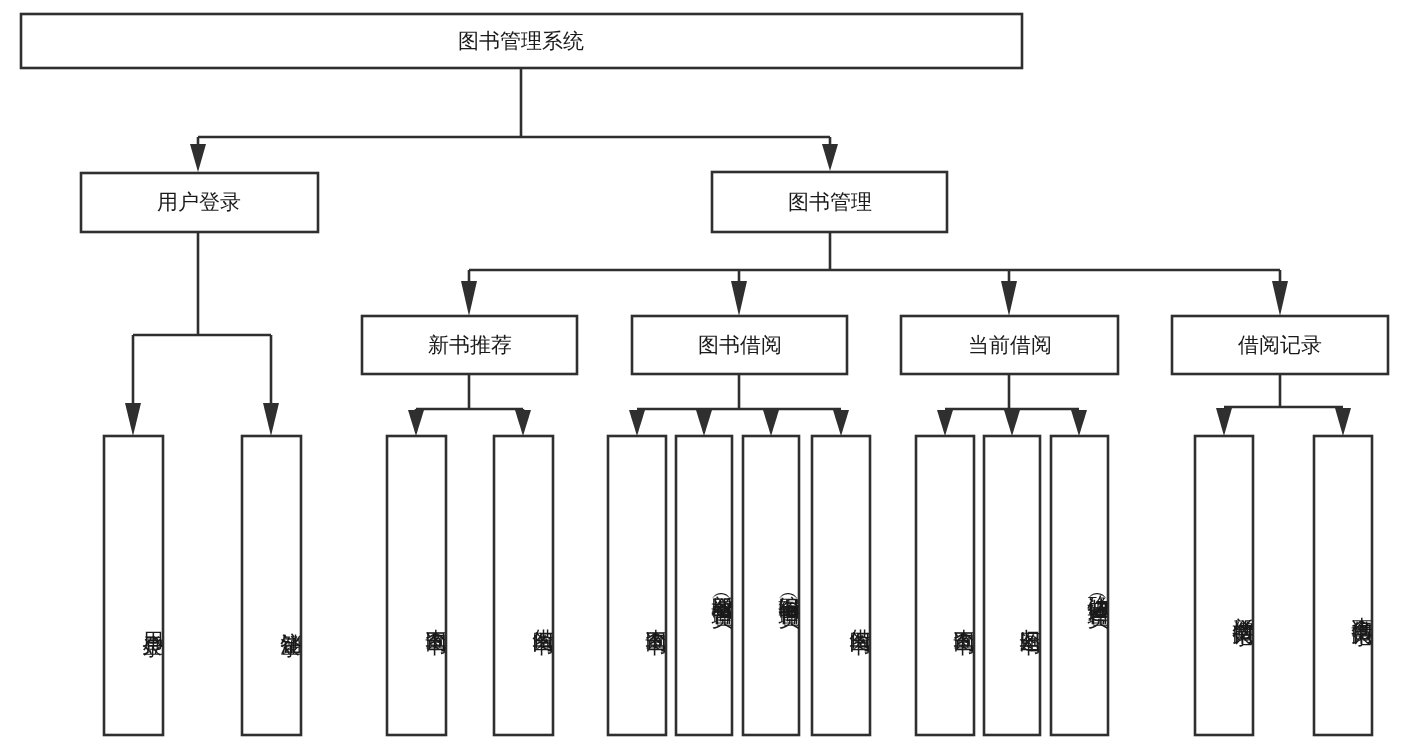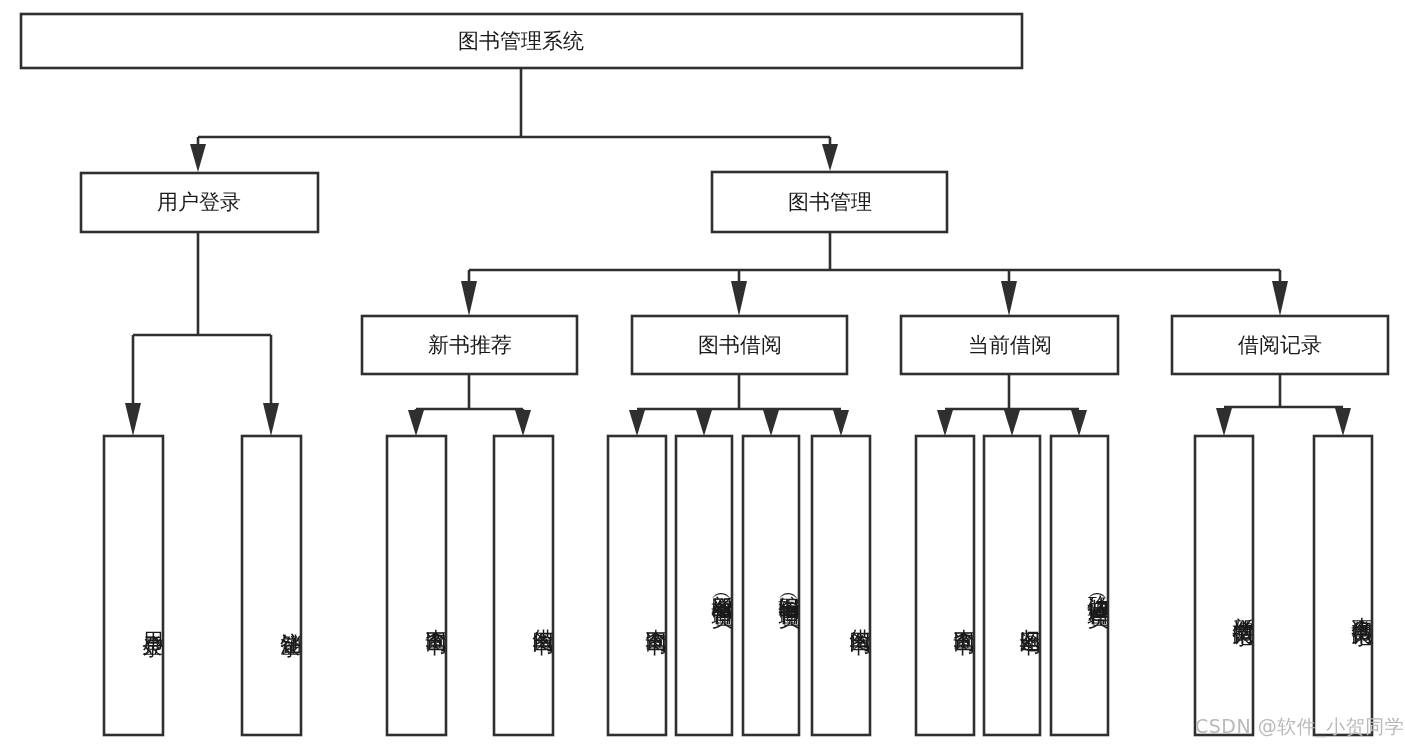--- a/index.html
+++ b/index.html
@@ -208,15 +208,14 @@
   <div class="leaf-label" style="left:743px; top:441px; width:56px; height:292px;">编辑图书（管理员）</div>
   <div class="leaf-label" style="left:812px; top:501px; width:58px; height:230px;">借阅图书</div>
 
   <div class="leaf-label" style="left:916px; top:501px; width:58px; height:230px;">查询图书</div>
   <div class="leaf-label" style="left:984px; top:501px; width:56px; height:230px;">归还图书</div>
   <div class="leaf-label" style="left:1051px; top:441px; width:57px; height:292px;">确认归还（管理员）</div>
 
   <div class="leaf-label" style="left:1195px; top:481px; width:58px; height:250px;">新增借阅记录</div>
   <div class="leaf-label" style="left:1314px; top:481px; width:58px; height:250px;">查询借阅记录</div>
 
-  <div class="watermark" style="left:1195px; top:714px;">CSDN @软件_小贺同学</div>
 
 </div>
 
 </body></html>

